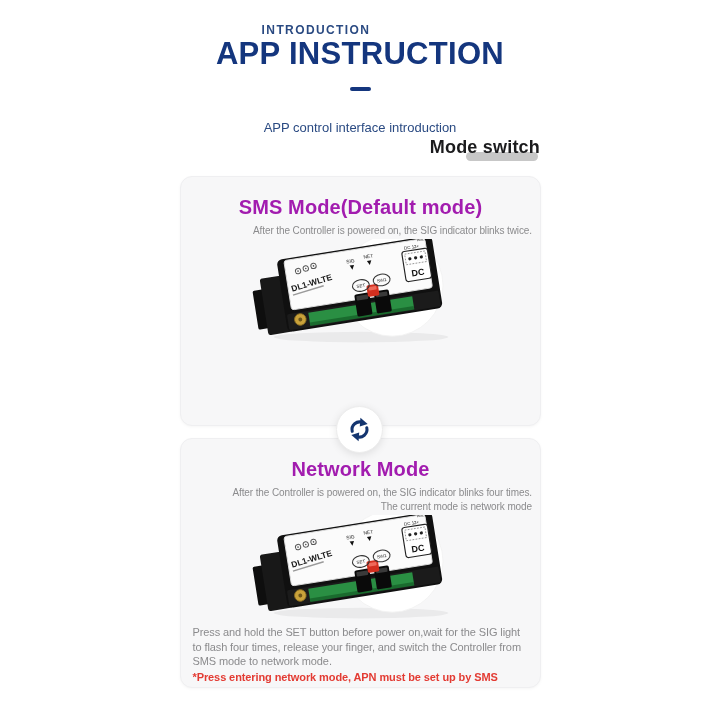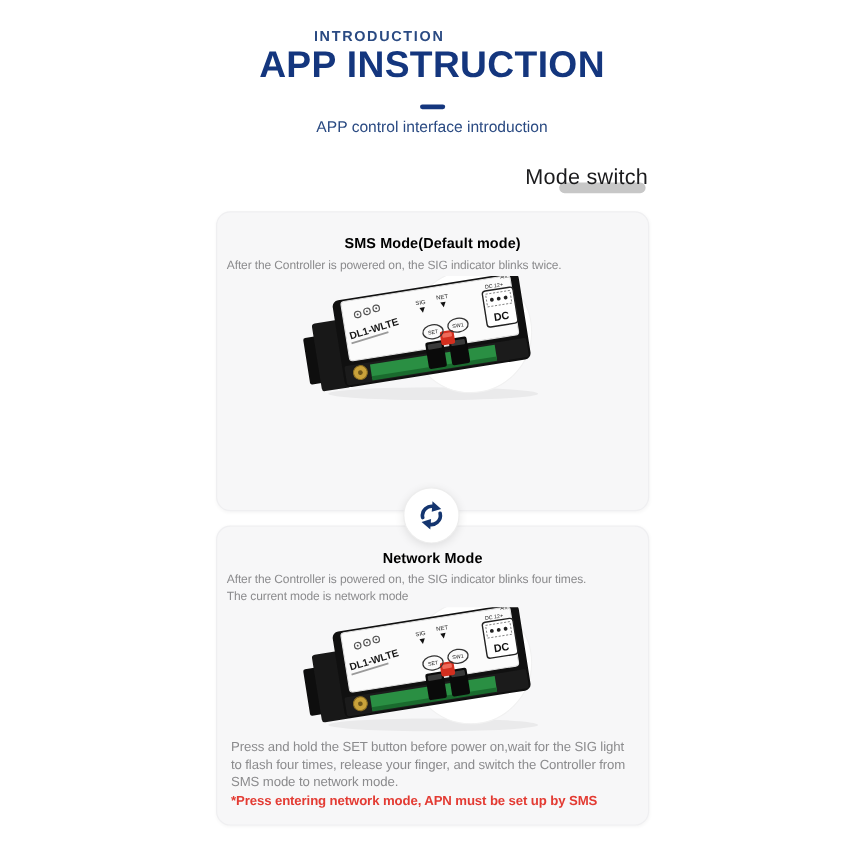--- a/index.html
+++ b/index.html
@@ -15,44 +15,44 @@
   }
   .page-title {
     position:absolute; top:36px; left:0; width:720px; text-align:center;
     font-size:31px; font-weight:800; color:#14367e; margin:0; letter-spacing:0.3px;
   }
   .title-dash {
     position:absolute; top:87px; left:350px; width:21px; height:4px;
     border-radius:2px; background:#14367e;
   }
   .page-subtitle {
-    position:absolute; top:98px; left:0; width:720px; text-align:center;
+    position:absolute; top:120px; left:0; width:720px; text-align:center;
     font-size:13px; color:#2a4a82; font-weight:400;
   }
   .mode-pill {
     position:absolute; top:152px; left:466px; width:72px; height:9px;
     border-radius:4.5px; background:#c7c7c7; z-index:0;
   }
   .mode-label {
     position:absolute; top:137px; left:180px; width:360px; text-align:right;
-    font-size:18px; font-weight:400; color:#1b1b1d; z-index:1; letter-spacing:0.2px;
+    font-size:18px; font-weight:700; color:#1b1b1d; z-index:1; letter-spacing:0.2px;
   }
   .card {
     position:absolute; left:180px; width:361px; height:250px;
     background:#f7f7f8; border:1px solid #efeff1; border-radius:12px;
     box-shadow:0 1px 3px rgba(0,0,0,0.04);
     display:flex; flex-direction:column; align-items:center;
     padding:19px 8px 8px; overflow:hidden;
   }
   .card-1 { top:176px; }
   .card-2 { top:438px; }
-  .card-title { margin:0; font-size:12px; font-weight:700; color:#000000; letter-spacing:0.1px; }
+  .card-title { margin:0; font-size:20px; font-weight:700; color:#a21caf; letter-spacing:0.1px; }
   .card-intro {
     margin:5px 0 0; font-size:10px; line-height:1.4; color:#8b8b8d;
-    text-align:left; letter-spacing:-0.1px; width:100%;
+    text-align:right; letter-spacing:-0.1px; width:100%;
   }
   .card-intro span { display:block; }
   .device-wrap { margin-top:1px; height:107px; display:flex; justify-content:center; }
   .card-body {
     margin:3px 0 0; font-size:11px; line-height:1.33; color:#8b8b8d;
     text-align:left; width:336px; letter-spacing:-0.1px;
   }
   .card-note {
     margin:1px 0 0; font-size:11px; line-height:1.33; color:#e33b33;
     font-weight:700; text-align:left; width:336px; letter-spacing:-0.1px;

